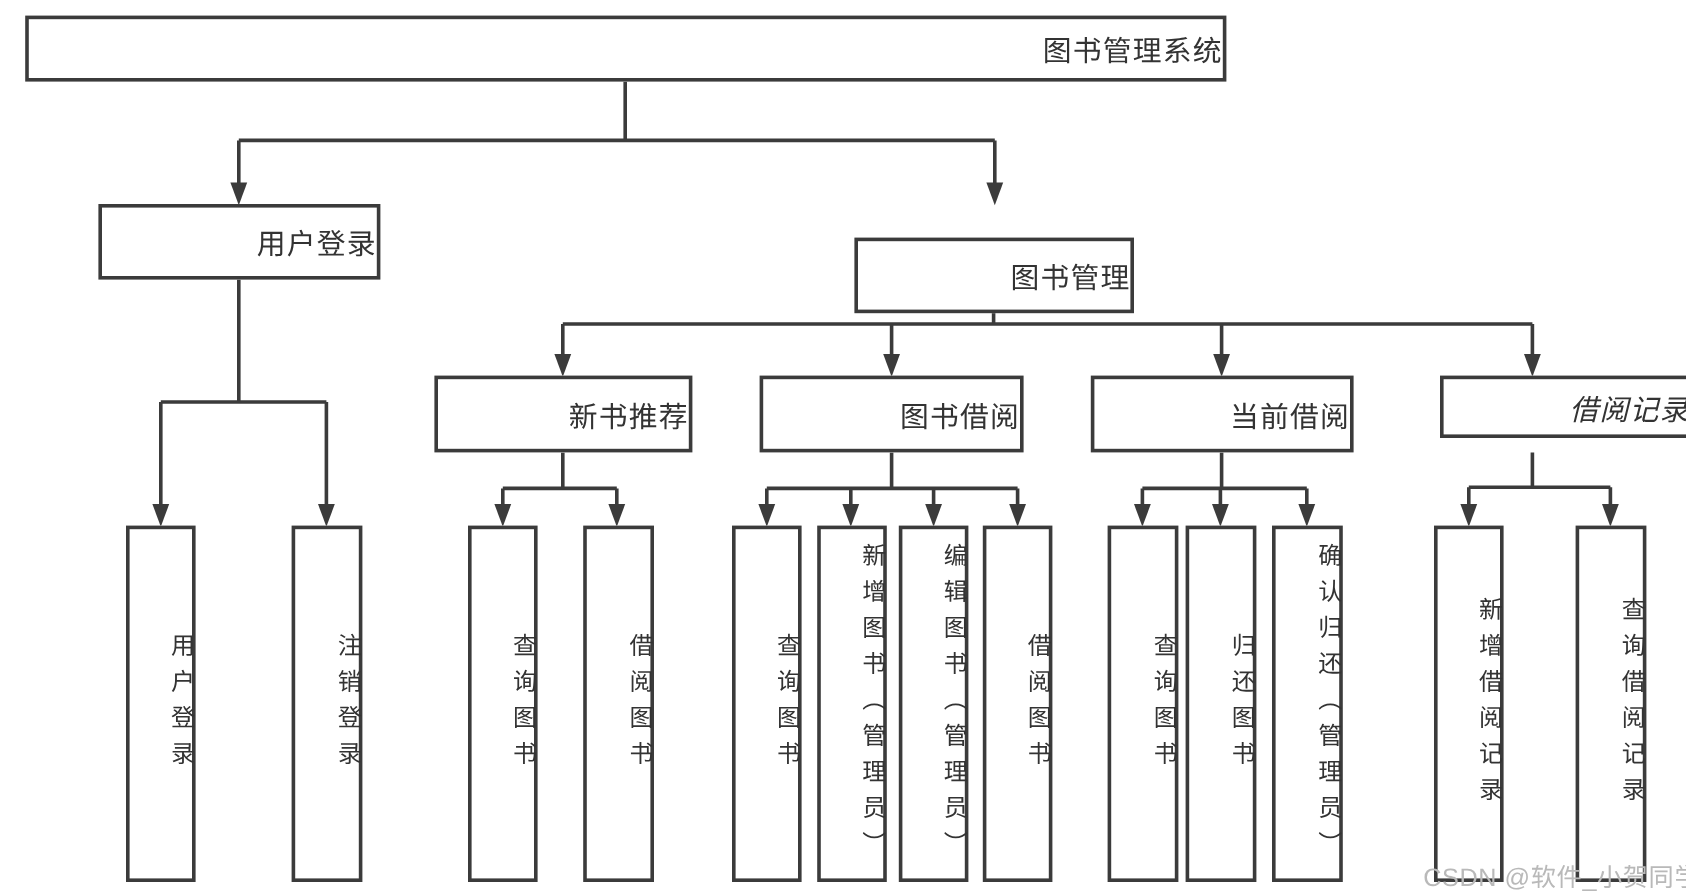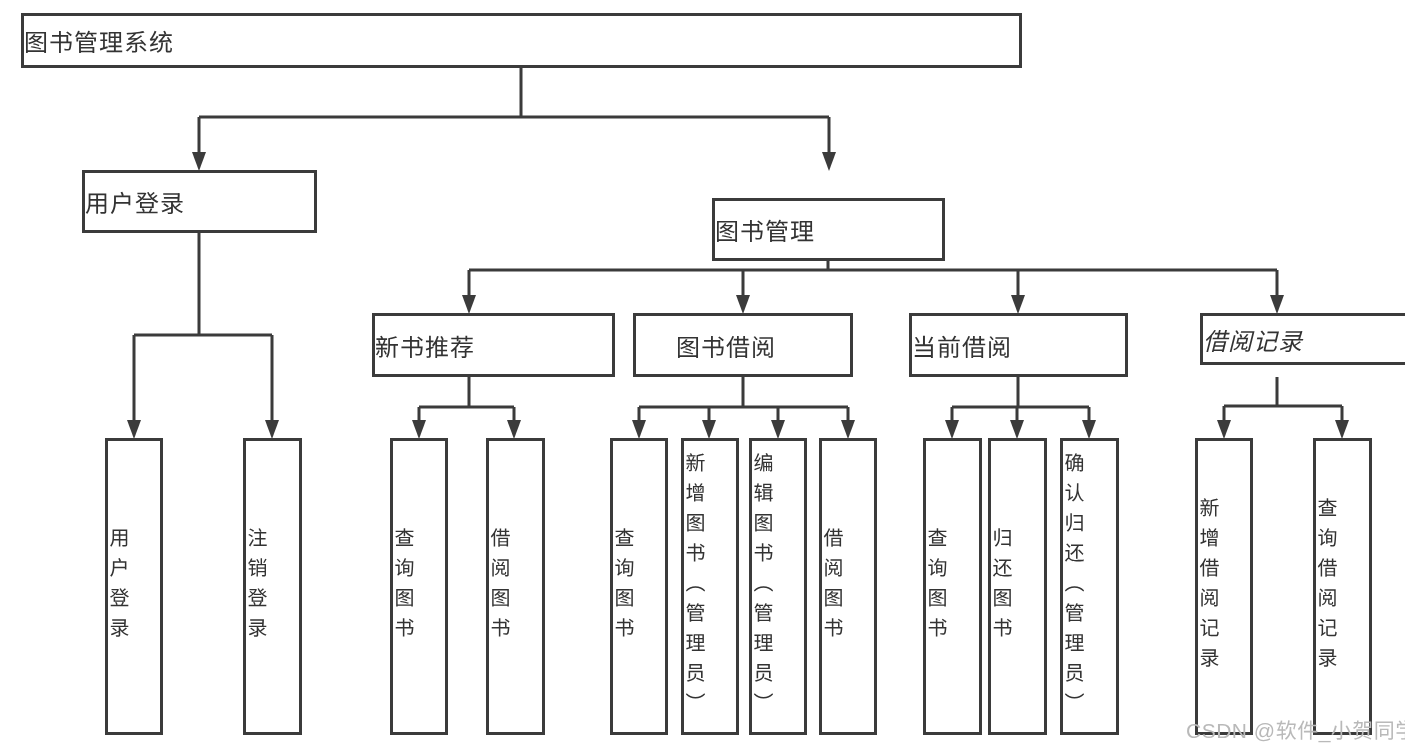--- a/index.html
+++ b/index.html
@@ -7,21 +7,21 @@
   }
   html,body{margin:0;padding:0;background:var(--bg);}
   body{font-family:"Liberation Sans","DejaVu Sans",sans-serif;}
   #canvas{position:relative;width:1405px;height:747px;background:var(--bg);overflow:hidden;}
   #wires{position:absolute;left:0;top:0;z-index:1;}
   #wires path{stroke:var(--line);stroke-width:3;fill:none;}
   #wires polygon{fill:var(--line);stroke:none;}
   .box{
     position:absolute;z-index:2;box-sizing:border-box;
     border:3px solid var(--line);background:var(--bg);
-    display:flex;align-items:center;justify-content:flex-start;
+    display:flex;align-items:center;justify-content:flex-end;
     color:var(--text);
   }
   .box.h span{font-size:24px;letter-spacing:1px;white-space:nowrap;}
   .box.v span{
     writing-mode:vertical-rl;text-orientation:mixed;
     font-size:20px;letter-spacing:10px;line-height:1;
   }
   #watermark{
     position:absolute;z-index:3;left:1186px;top:714px;
     font-size:21px;color:var(--wm);white-space:nowrap;letter-spacing:0.5px;
@@ -72,21 +72,21 @@
     <span>图书管理系统</span>
   </div>
 
   <div class="box h" style="left:82px;top:170px;width:235px;height:63px;">
     <span>用户登录</span>
   </div>
   <div class="box h" style="left:712px;top:170px;width:233px;height:63px;margin-top:28px;">
     <span>图书管理</span>
   </div>
 
-  <div class="box h" style="left:372px;top:313px;width:243px;height:64px;">
+  <div class="box h" style="left:362px;top:313px;width:215px;height:64px;">
     <span>新书推荐</span>
   </div>
   <div class="box h" style="left:633px;top:313px;width:220px;height:64px;padding-left:40px;">
     <span>图书借阅</span>
   </div>
   <div class="box h" style="left:909px;top:313px;width:219px;height:64px;font-family:Liberation Serif, serif;">
     <span>当前借阅</span>
   </div>
   <div class="box h" style="left:1200px;top:313px;width:211px;height:52px;font-style:italic;">
     <span>借阅记录</span>

